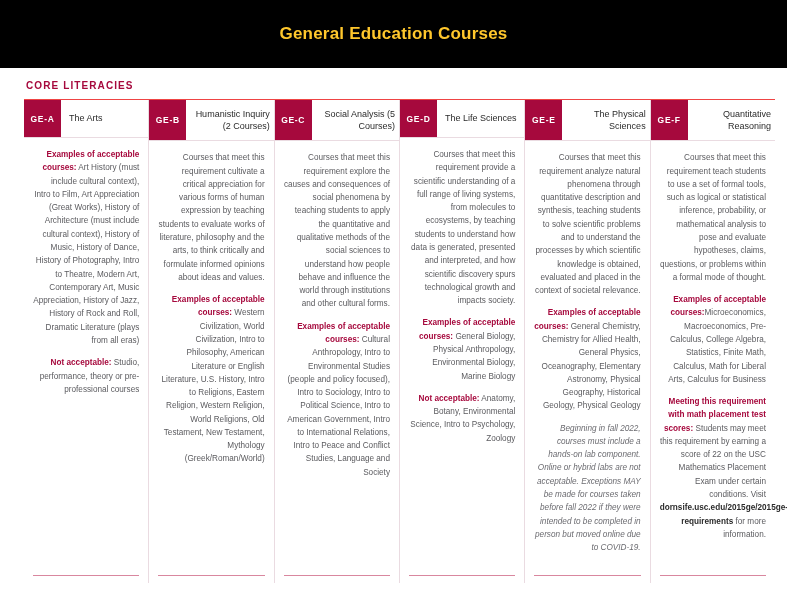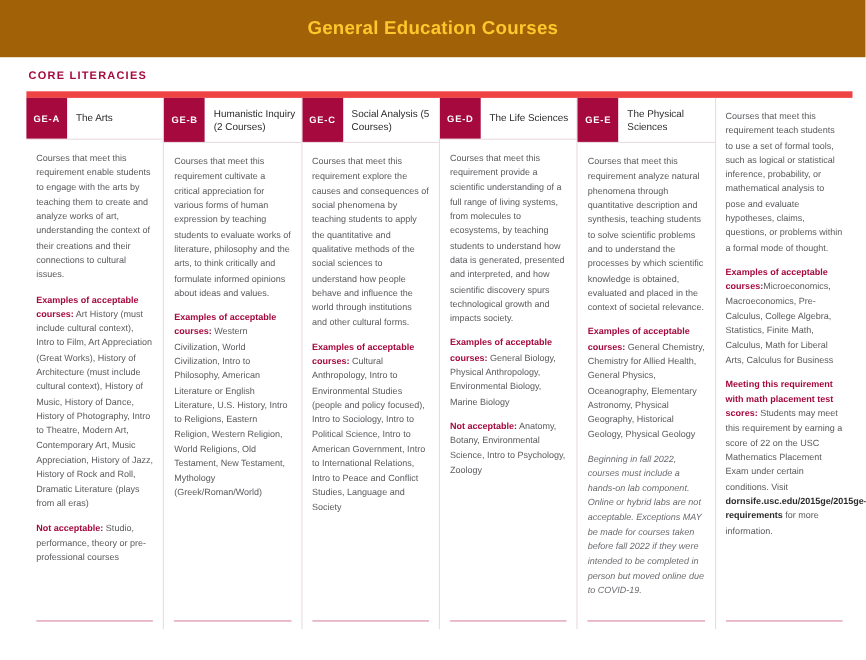--- a/index.html
+++ b/index.html
@@ -6,22 +6,22 @@
   html, body {
     margin: 0; padding: 0;
     width: 787px; height: 600px;
     overflow: hidden;
     background: #ffffff;
     font-family: "Liberation Sans", sans-serif;
   }
 
   
   .banner {
-    height: 52px;
-    background: #a16207;
+    height: 68px;
+    background: #000000;
     display: flex;
     align-items: center;
     justify-content: center;
   }
   .banner-title {
     color: #ffc72c;
     font-size: 17px;
     font-weight: bold;
     letter-spacing: 0.2px;
   }
@@ -35,21 +35,22 @@
     font-size: 10px;
     font-weight: bold;
     letter-spacing: 1.1px;
     padding: 12px 0 8px 2px;
   }
 
   
   .grid {
     display: flex;
     width: 751px;
-    border-top: 6px solid #ef4444;
+    border-top: 1px solid #ef4444;
+    text-align: right;
   }
   .col {
     flex: 1 1 0;
     min-width: 0;
     border-right: 1px solid #eadbe1;
     display: flex;
     flex-direction: column;
   }
   .col:last-child { border-right: none; }
 
@@ -125,21 +126,20 @@
 
 <div class="section-wrap">
   <div class="section-label">CORE LITERACIES</div>
   <div class="grid" id="grid">
       <div class="col">
         <div class="col-head">
           <div class="ge-badge">GE-A</div>
           <div class="ge-name">The Arts</div>
         </div>
         <div class="col-body">
-          <p class="desc">Courses that meet this requirement enable students to engage with the arts by teaching them to create and analyze works of art, understanding the context of their creations and their connections to cultural issues.</p>
           <p class="blk"><b>Examples of acceptable courses:</b><span> Art History (must include cultural context), Intro to Film, Art Appreciation (Great Works), History of Architecture (must include cultural context), History of Music, History of Dance, History of Photography, Intro to Theatre, Modern Art, Contemporary Art, Music Appreciation, History of Jazz, History of Rock and Roll, Dramatic Literature (plays from all eras)</span></p>
           <p class="blk"><b>Not acceptable:</b><span>  Studio, performance, theory or pre-professional courses</span></p>
           <div class="spacer"></div>
           <div class="checkgroup"></div>
         </div>
       </div>
       <div class="col">
         <div class="col-head">
           <div class="ge-badge">GE-B</div>
           <div class="ge-name">Humanistic Inquiry (2 Courses)</div>
@@ -183,20 +183,24 @@
         </div>
         <div class="col-body">
           <p class="desc">Courses that meet this requirement analyze natural phenomena through quantitative description and synthesis, teaching students to solve scientific problems and to understand the processes by which scientific knowledge is obtained, evaluated and placed in the context of societal relevance.</p>
           <p class="blk"><b>Examples of  acceptable courses:</b><span> General Chemistry, Chemistry for Allied Health, General Physics, Oceanography, Elementary Astronomy, Physical Geography, Historical Geology, Physical Geology</span></p>
           <p class="note">Beginning in fall 2022, courses must include a hands-on lab component. Online or hybrid labs are not acceptable. Exceptions MAY be made for courses taken before fall 2022 if they were intended to be completed in person but moved online due to COVID-19.</p>
           <div class="spacer"></div>
           <div class="checkgroup"></div>
         </div>
       </div>
       <div class="col">
+        <div class="col-head">
+          <div class="ge-badge">GE-F</div>
+          <div class="ge-name">Quantitative Reasoning</div>
+        </div>
         <div class="col-body">
           <p class="desc">Courses that meet this requirement teach students to use a set of formal tools, such as logical or statistical inference, probability, or mathematical analysis to pose and evaluate hypotheses, claims, questions, or problems within a formal mode of thought.</p>
           <p class="blk"><b>Examples of  acceptable courses:</b><span>Microeconomics, Macroeconomics,  Pre-Calculus, College Algebra, Statistics, Finite Math, Calculus, Math for Liberal Arts, Calculus for Business</span></p>
           <p class="blk"><b>Meeting this requirement with math placement test scores:</b><span> Students may meet this requirement by earning a score of 22 on the USC Mathematics Placement Exam under certain conditions. Visit </span><span class="link-bold">dornsife.usc.edu/2015ge/2015ge-requirements</span><span> for more information.</span></p>
           <div class="spacer"></div>
           <div class="checkgroup"></div>
         </div>
       </div>
     </div>
 </div>

